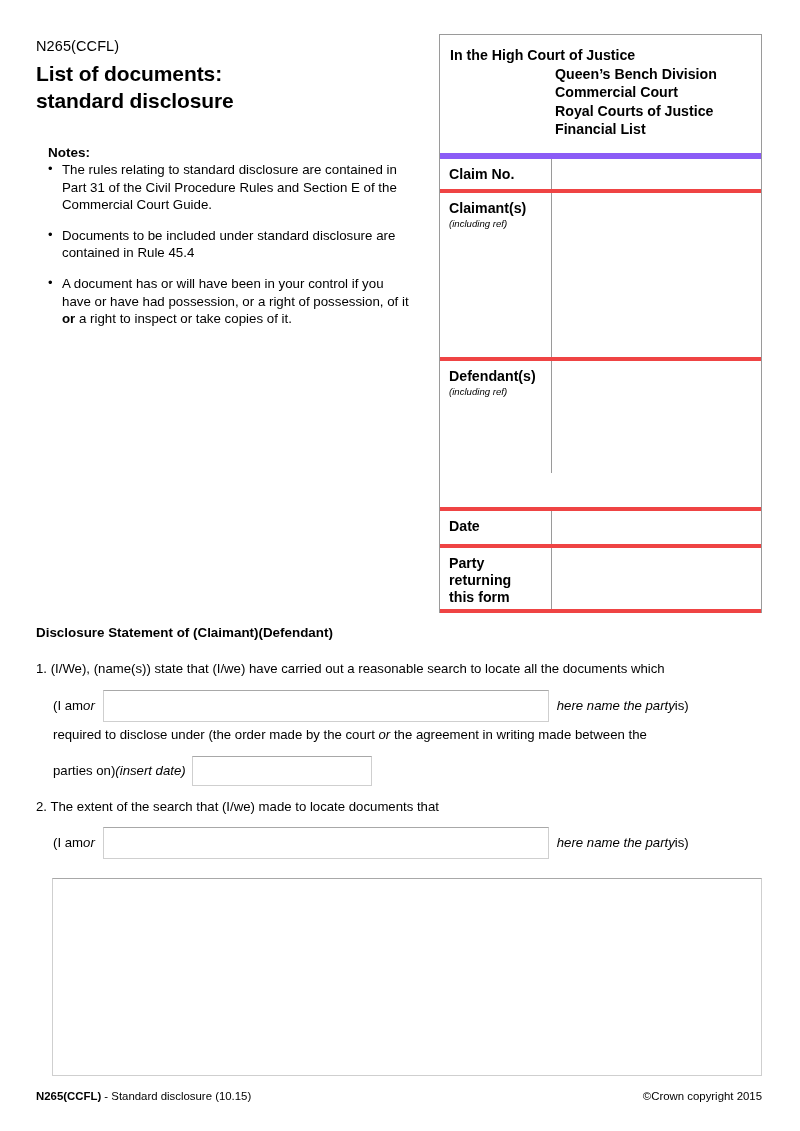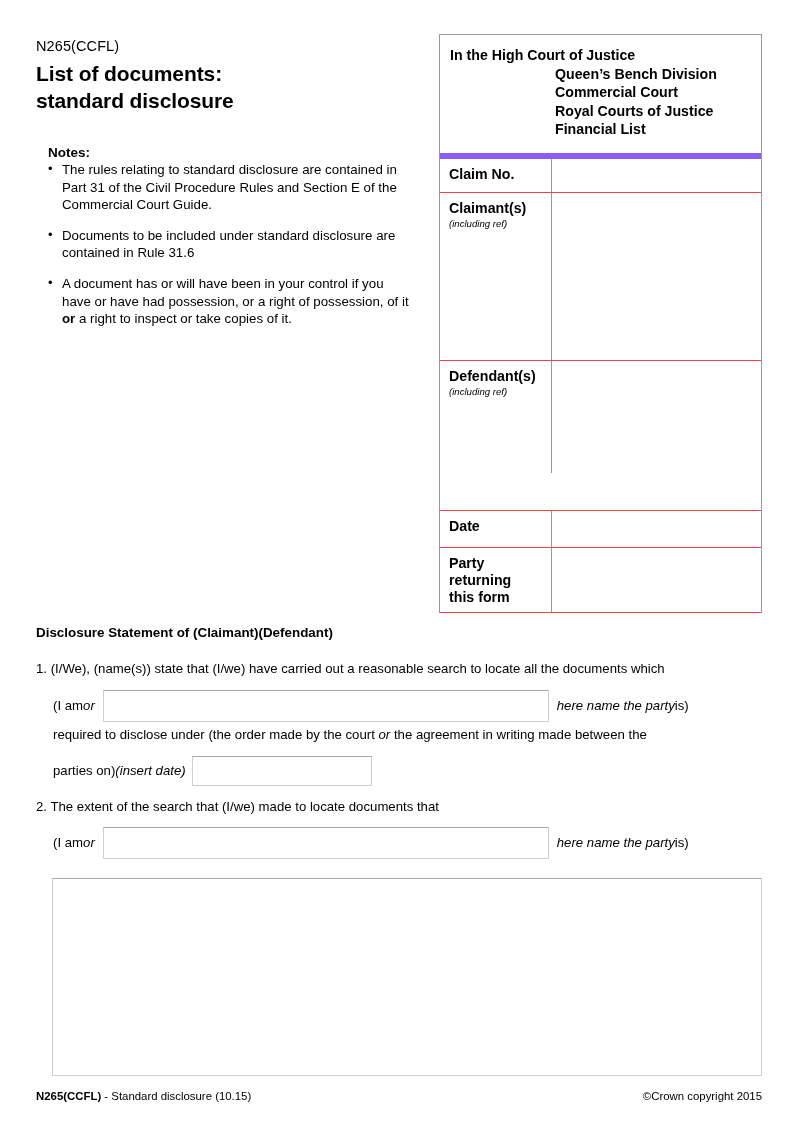--- a/index.html
+++ b/index.html
@@ -74,21 +74,21 @@
     position: absolute;
     left: 439px;
     top: 34px;
     width: 323px;
     border: 1px solid #9a9a9a;
     border-bottom: none;
     box-sizing: border-box;
   }
   .ct-row {
     display: flex;
-    border-bottom: 1px solid #ef4444;
+    border-bottom: 4px solid #ef4444;
     box-sizing: border-box;
   }
   .ct-label {
     width: 112px;
     flex: 0 0 112px;
     box-sizing: border-box;
     padding: 7px 0 7px 9px;
     border-right: 1px solid #9a9a9a;
   }
   .ct-value {
@@ -205,21 +205,21 @@
     <div>List of documents:</div>
     <div>standard disclosure</div>
   </div>
 
   <div class="notes-heading">Notes:</div>
   <div class="notes-list">
     <div class="note">
       <span class="bullet">•</span><span>The rules relating to standard disclosure are contained in Part 31 of the Civil Procedure Rules and Section E of the Commercial Court Guide.</span>
     </div>
     <div class="note">
-      <span class="bullet">•</span><span>Documents to be included under standard disclosure are contained in Rule 31.6</span>
+      <span class="bullet">•</span><span>Documents to be included under standard disclosure are contained in Rule 45.4</span>
     </div>
     <div class="note">
       <span class="bullet">•</span><span>A document has or will have been in your control if you have or have had possession, or a right of possession, of it </span><b>or</b><span> a right to inspect or take copies of it.</span>
     </div>
   </div>
 
   <div class="court-table">
 
     <div class="court-head">
       <div class="line">In the High Court of Justice</div>

